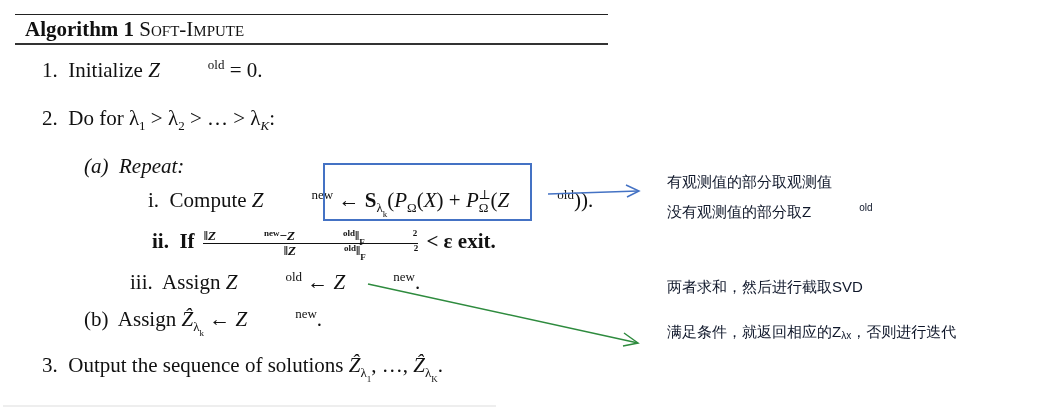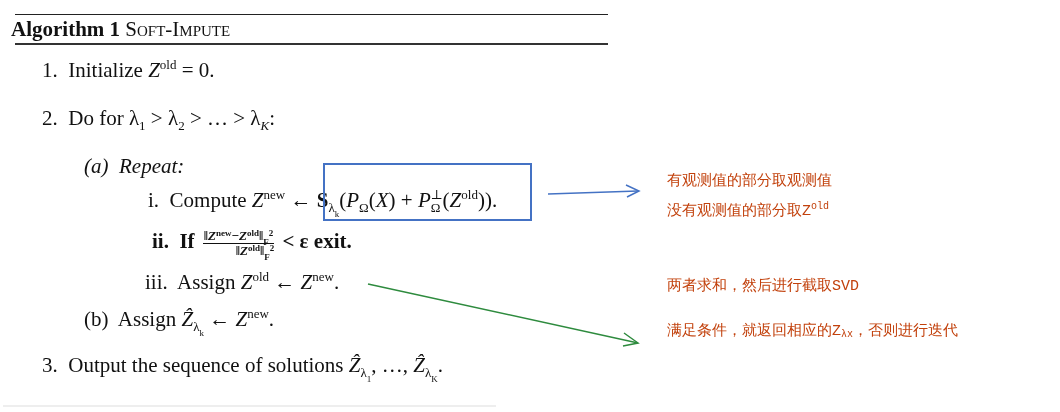--- a/index.html
+++ b/index.html
@@ -1,32 +1,32 @@
 <!DOCTYPE html>
 <html><head>
 <meta charset="utf-8">
 <style>
   html,body{margin:0;padding:0;background:#fff;}
   body{width:1060px;height:412px;position:relative;overflow:hidden;font-family:"Liberation Serif","DejaVu Serif",serif;color:#111;}
   .rule-top{position:absolute;left:15px;top:14px;width:593px;height:1px;background:#222;}
   .rule-mid{position:absolute;left:15px;top:43px;width:593px;height:2px;background:#333;}
   .rule-bot{position:absolute;left:3px;top:405px;width:493px;height:2px;background:#eee;}
-  .alg-title{position:absolute;left:11px;top:17px;font-size:21px;line-height:24px;}
+  .alg-title{position:absolute;left:25px;top:17px;font-size:21px;line-height:24px;}
   .alg-title b{font-weight:bold;}
   .sc{font-variant:small-caps;}
   .line{position:absolute;font-size:21px;line-height:26px;white-space:nowrap;}
-  sup{font-size:13px;vertical-align:8px;line-height:0;}
+  sup{font-size:13px;vertical-align:8px;line-height:0;margin-left:48px;}
   sub{font-size:13px;vertical-align:-5px;line-height:0;}
   i.m{font-style:italic;}
   .frac{display:inline-block;vertical-align:middle;text-align:right;font-size:13px;line-height:14px;margin:0 3px;}
   .frac .num{display:block;border-bottom:1px solid #111;padding:0 1px;}
   .frac .den{display:block;}
   .hl-box{position:absolute;left:323px;top:163px;width:209px;height:58px;border:2px solid #4472c4;box-sizing:border-box;}
   svg.arrows{position:absolute;left:0;top:0;}
-  .note{position:absolute;font-family:Liberation Mono, monospace;font-size:15px;line-height:20px;color:#c2410c;white-space:nowrap;}
+  .note{position:absolute;font-family:Liberation Sans, sans-serif;font-size:15px;line-height:20px;color:#0f172a;white-space:nowrap;}
   .note sup{font-size:10px;vertical-align:6px;}
   .note sub{font-size:10px;vertical-align:-2px;}
 </style>
 </head>
 <body>
 
 <div class="rule-top"></div>
 <div class="alg-title">
   <b>Algorithm 1</b>
   <span class="sc">Soft-Impute</span>
@@ -56,21 +56,21 @@
   <i class="m">Z</i><sup>new</sup> ← <b>S</b><sub>λ<sub style="font-size:9px">k</sub></sub>(<i class="m">P</i><sub>Ω</sub>(<i class="m">X</i>) + <i class="m">P</i><sub>Ω</sub><sup style="margin-left:-10px">⊥</sup>(<i class="m">Z</i><sup>old</sup>)).
 </div>
 
 <div class="line" style="left:152px;top:228px;font-weight:bold;">
   <span>ii.</span>&nbsp;
   <span>If</span>
   <span class="frac"><span class="num">‖<i>Z</i><sup style="font-size:9px;vertical-align:4px">new</sup>−<i>Z</i><sup style="font-size:9px;vertical-align:4px">old</sup>‖<sub style="font-size:9px">F</sub><sup style="font-size:9px;vertical-align:4px">2</sup></span><span class="den">‖<i>Z</i><sup style="font-size:9px;vertical-align:4px">old</sup>‖<sub style="font-size:9px">F</sub><sup style="font-size:9px;vertical-align:4px">2</sup></span></span>
   &lt; ε <span>exit.</span>
 </div>
 
-<div class="line" style="left:145px;top:269px;text-align:right;">
+<div class="line" style="left:130px;top:269px;text-align:right;">
   <span>iii.</span>&nbsp;
   <span>Assign</span>
   <i class="m">Z</i><sup>old</sup> ← <i class="m">Z</i><sup>new</sup>.
 </div>
 
 <div class="line" style="left:84px;top:306px;font-family:Liberation Serif, serif;">
   <span>(b)</span>&nbsp;
   <span>Assign</span>
   <i class="m">Ẑ</i><sub>λ<sub style="font-size:9px">k</sub></sub> ← <i class="m">Z</i><sup>new</sup>.
 </div>

